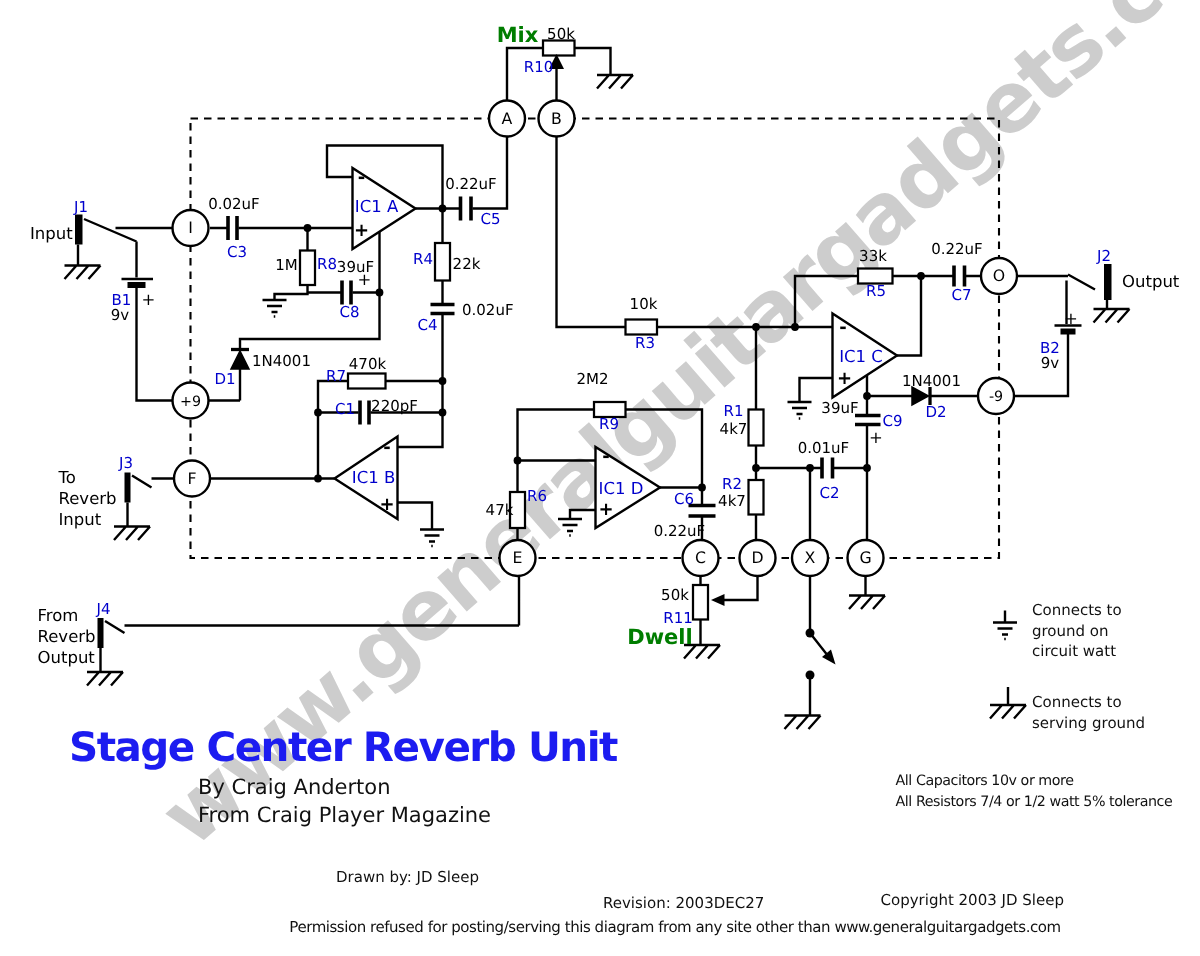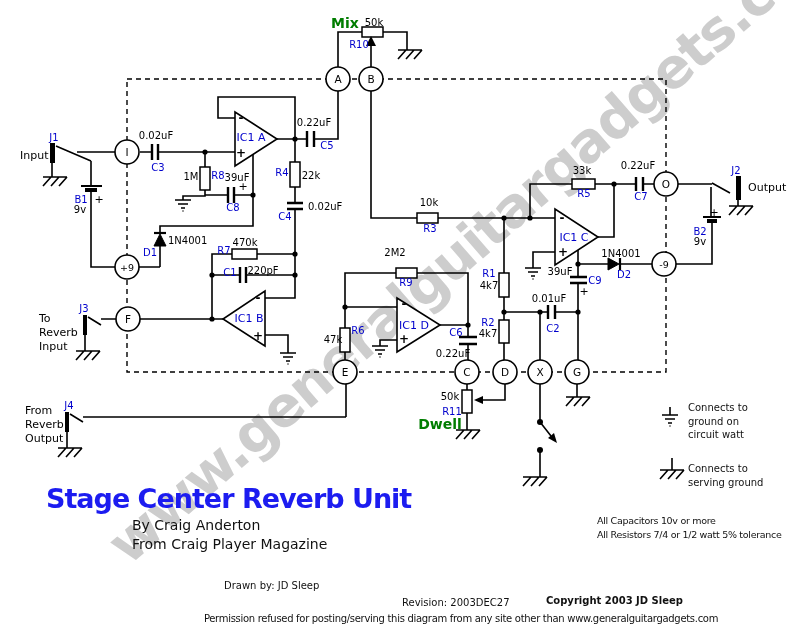--- a/index.html
+++ b/index.html
@@ -305,14 +305,14 @@
   <div>ground on</div>
   <div>circuit watt</div>
 </div>
 <div class="abs legend-text" style="left:688px;top:462px;">
   <div>Connects to</div>
   <div>serving ground</div>
 </div>
 
 <div class="abs footer" style="left:224px;top:580px;">Drawn by: JD Sleep</div>
 <div class="abs footer" style="left:382px;top:597px;margin-left:20px;">Revision: 2003DEC27</div>
-<div class="abs footer" style="left:546px;top:595px;font-weight:bold;">Copyright 2003 JD Sleep</div>
-<div class="abs footer" style="left:131px;top:613px;width:660px;text-align:center;letter-spacing:-0.3px;">Permission refused for posting/serving this diagram from any site other than www.generalguitargadgets.com</div>
+<div class="abs footer" style="left:587px;top:595px;">Copyright 2003 JD Sleep</div>
+<div class="abs footer" style="left:120px;top:613px;width:660px;text-align:center;letter-spacing:-0.3px;">Permission refused for posting/serving this diagram from any site other than www.generalguitargadgets.com</div>
 
 </body></html>

